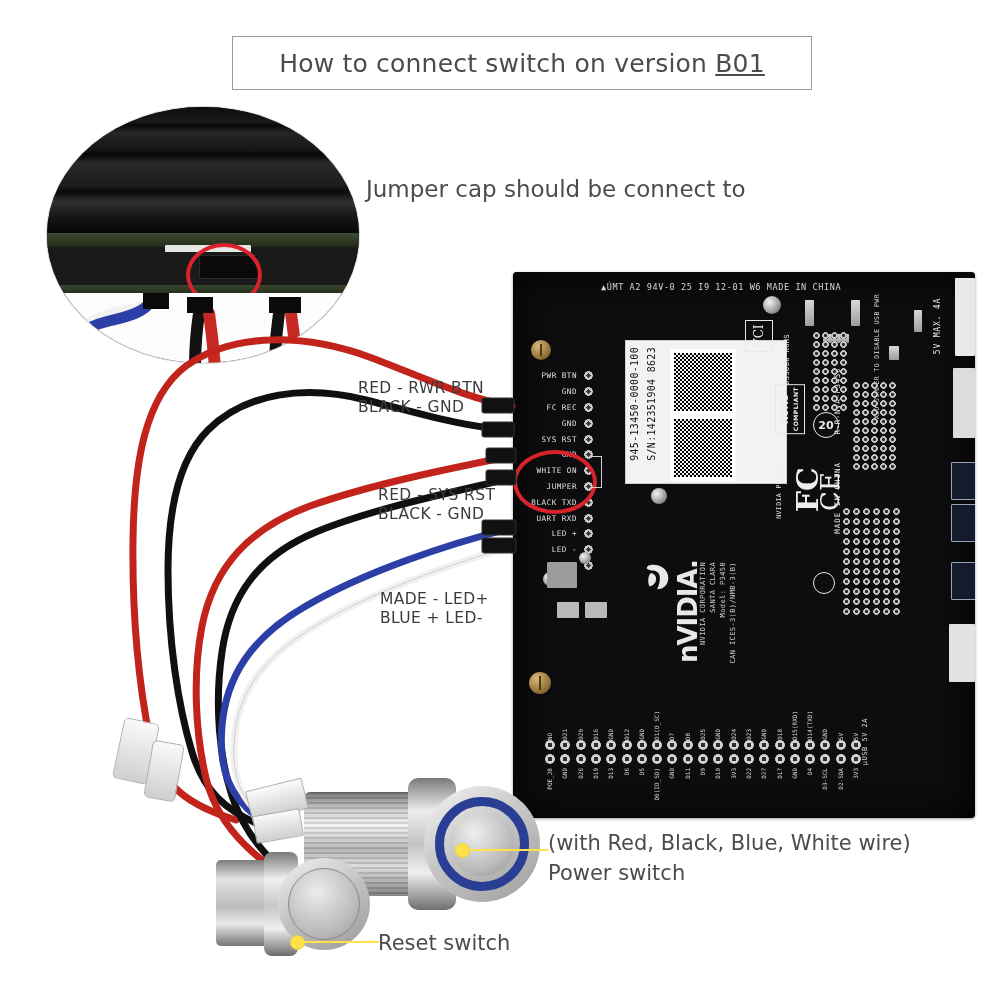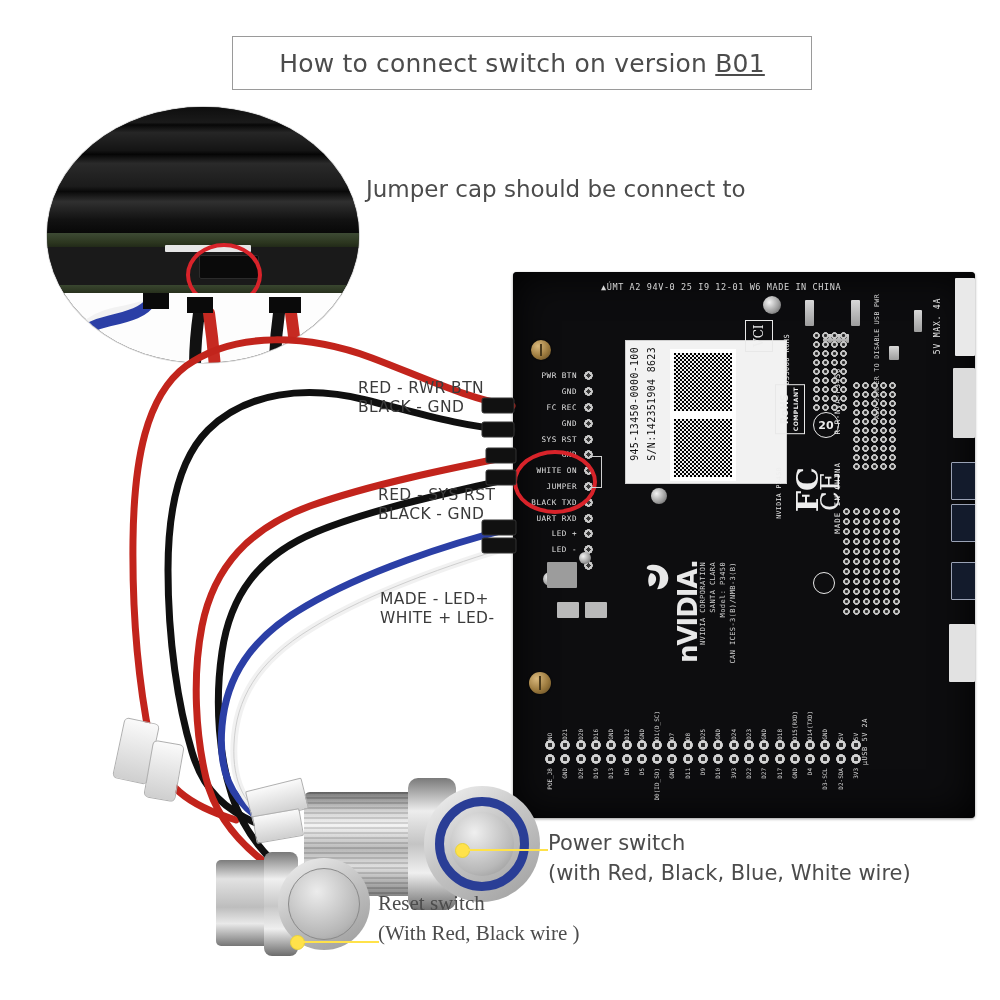--- a/index.html
+++ b/index.html
@@ -177,21 +177,21 @@
 
   .connector{position:absolute;background:linear-gradient(180deg,#fafafa,#cfcfcf);
      border:1px solid #b0b0b0;border-radius:2px;}
 
   
   .dot{position:absolute;width:13px;height:13px;border-radius:50%;
       background:#ffe24a;border:1.6px solid #e8d23a;}
   .cline{position:absolute;height:2px;background:#ffe24a;}
   .callout{position:absolute;font-size:21px;line-height:30px;color:#4c4c4c;white-space:nowrap;}
   #co-pwr{left:548px;top:828px;}
-  #co-rst{left:378px;top:888px;font-family:Liberation Serif, serif;}
+  #co-rst{left:378px;top:928px;}
 </style>
 </head>
 <body>
 
 <div class="abs" id="title-box">
   <div id="title-text"><span>How to connect switch on version </span><span class="u">B01</span></div>
 </div>
 
 <div class="abs" id="inset">
   <div class="ins-layer" id="ins-heat"></div>
@@ -651,21 +651,21 @@
 <div class="ann" id="ann-pwr">
   <div>RED - RWR BTN</div>
   <div>BLACK - GND</div>
 </div>
 <div class="ann" id="ann-rst">
   <div>RED - SYS RST</div>
   <div>BLACK - GND</div>
 </div>
 <div class="ann" id="ann-led">
   <div>MADE - LED+</div>
-  <div>WHITE + LED-</div>
+  <div>BLUE + LED-</div>
 </div>
 
 <div class="abs" id="pwr-switch">
   <div id="pwr-body"></div>
   <div id="pwr-flange"></div>
   <div id="pwr-face"></div>
   <div id="pwr-ring"></div>
   <div id="pwr-inner"></div>
 </div>
 <div class="connector abs" style="left:248px;top:784px;width:56px;height:30px;transform:rotate(-14deg)"></div>
@@ -676,22 +676,21 @@
 <div class="abs" id="rst-switch">
   <div id="rst-body"></div>
   <div id="rst-flange"></div>
   <div id="rst-face"></div>
   <div id="rst-face2"></div>
 </div>
 
 <div class="dot abs" style="left:455px;top:843px"></div>
 <div class="cline abs" style="left:466px;top:849px;width:82px"></div>
 <div class="callout" id="co-pwr">
+  <div>(with Red, Black, Blue, White wire)</div>
   <div>Power switch</div>
-  <div>(with Red, Black, Blue, White wire)</div>
 </div>
 
 <div class="dot abs" style="left:290px;top:935px"></div>
 <div class="cline abs" style="left:301px;top:941px;width:78px"></div>
 <div class="callout" id="co-rst">
   <div>Reset switch</div>
-  <div>(With Red, Black wire )</div>
 </div>
 
 </body></html>

